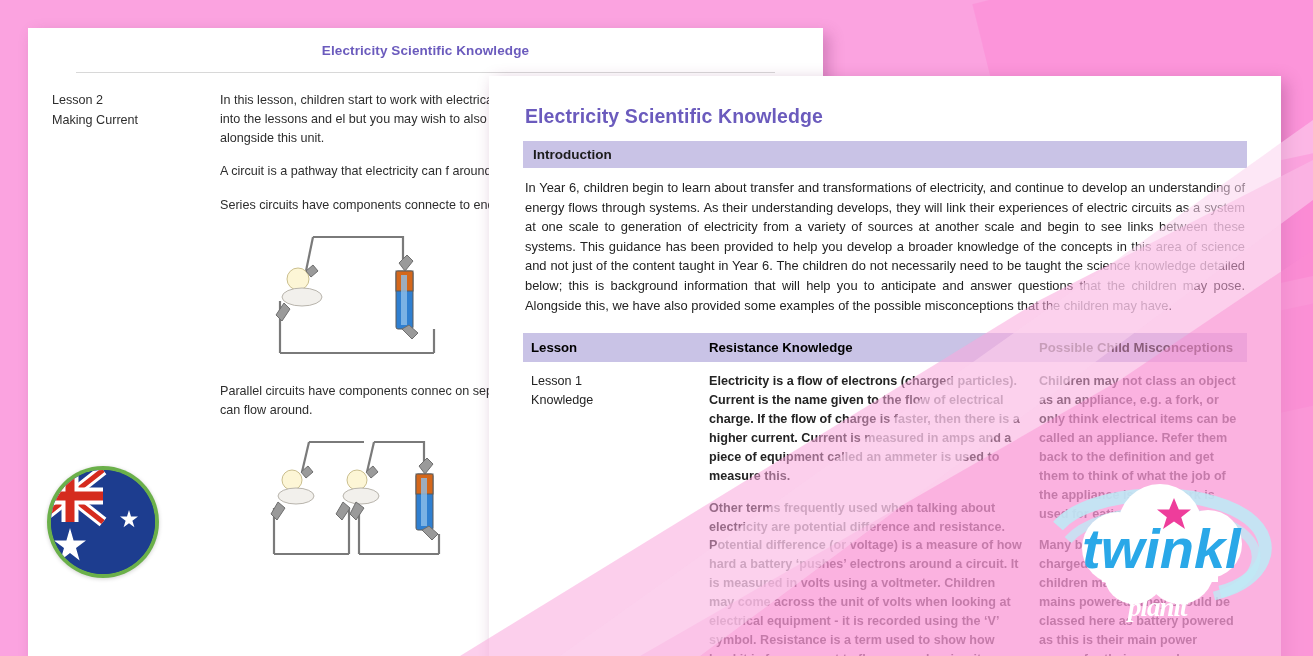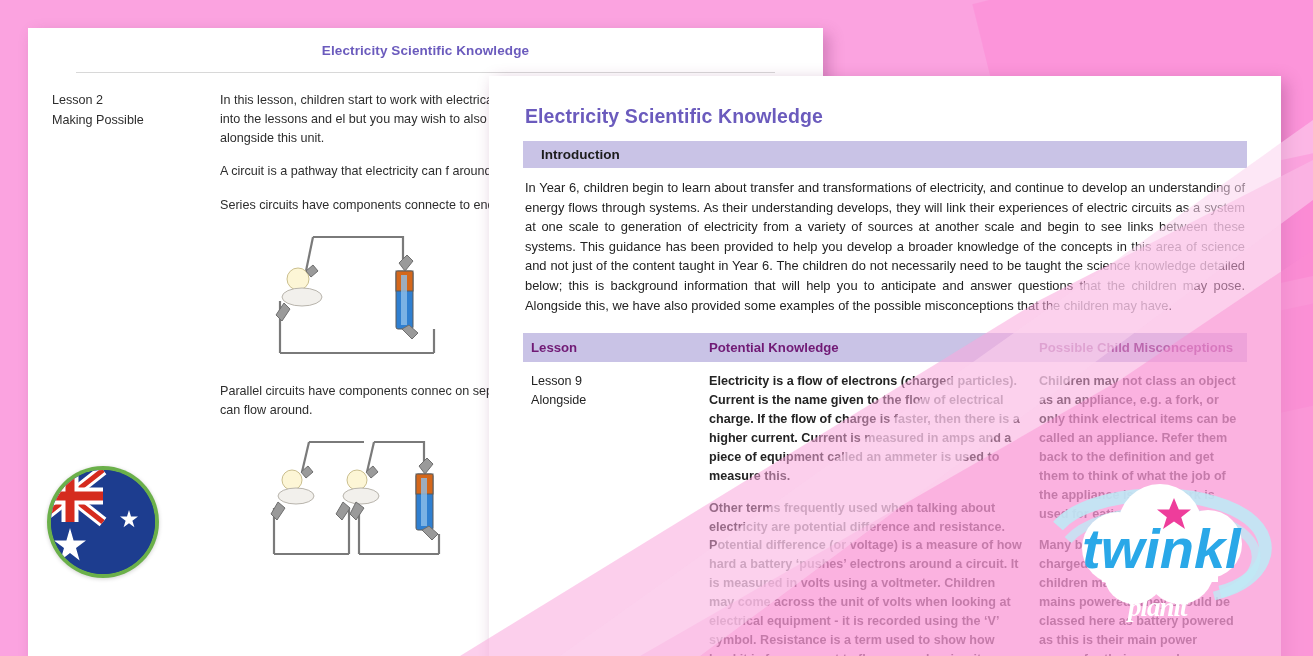--- a/index.html
+++ b/index.html
@@ -99,21 +99,21 @@
   }
   .front-title {
     color: #6b5bbd;
     font-size: 19.5px;
     font-weight: bold;
     margin: 9px 0 13px 2px;
     letter-spacing: .1px;
   }
   .section-bar {
     background: #c9c3e6;
-    padding: 6px 18px;
+    padding: 6px 10px;
     font-size: 13.5px;
     font-weight: bold;
     color: #1c1c1c;
   }
   .intro-text {
     font-size: 12.9px;
     line-height: 1.52;
     color: #232323;
     text-align: justify;
     margin: 10px 2px 0 2px;
@@ -123,21 +123,21 @@
     width: 100%;
     border-collapse: collapse;
     margin-top: 18px;
     table-layout: fixed;
   }
   .kb-table th {
     background: #c9c3e6;
     text-align: left;
     font-size: 13.2px;
     font-weight: bold;
-    color: #701a75;
+    color: #000000;
     padding: 7px 8px 7px 8px;
     vertical-align: middle;
   }
   .kb-table td {
     vertical-align: top;
     font-size: 12.6px;
     line-height: 1.5;
     color: #232323;
     padding: 10px 8px 0 8px;
   }
@@ -202,21 +202,21 @@
 
   <div class="page-back">
     <div class="doc-header">
       <span class="doc-header-title">Electricity Scientific Knowledge</span>
     </div>
     <div class="rule"></div>
 
     <div class="back-body">
       <div class="back-col-lesson">
         <div>Lesson 2</div>
-        <div>Making Possible</div>
+        <div>Making Current</div>
       </div>
       <div class="back-col-text">
         <p>In this lesson, children start to work with electrical components to build circuits. Sa information is built into the lessons and el but you may wish to also run a separate le unit on general electrical safety alongside this unit.</p>
         <p>A circuit is a pathway that electricity can f around. They are based around wires and power supply.</p>
         <p>Series circuits have components connecte to end in a loop:</p>
 
         <div class="circuit-wrap">
           <svg width="178" height="135" viewBox="0 0 178 135">
             <g fill="none" stroke="#7a7a7a" stroke-width="2.2">
               <polyline points="45,8 135,8 135,32"></polyline>
@@ -292,29 +292,29 @@
     <div class="front-title">Electricity Scientific Knowledge</div>
 
     <div class="section-bar">Introduction</div>
 
     <div class="intro-text">In Year 6, children begin to learn about transfer and transformations of electricity, and continue to develop an understanding of energy flows through systems. As their understanding develops, they will link their experiences of electric circuits as a system at one scale to generation of electricity from a variety of sources at another scale and begin to see links between these systems. This guidance has been provided to help you develop a broader knowledge of the concepts in this area of science and not just of the content taught in Year 6. The children do not necessarily need to be taught the science knowledge detailed below; this is background information that will help you to anticipate and answer questions that the children may pose. Alongside this, we have also provided some examples of the possible misconceptions that the children may have.</div>
 
     <table class="kb-table">
       <thead>
         <tr>
           <th class="col-lesson">Lesson</th>
-          <th class="col-sci">Potential Knowledge</th>
+          <th class="col-sci">Resistance Knowledge</th>
           <th class="col-mis th-mis">Possible Child Misconceptions</th>
         </tr>
       </thead>
       <tbody>
         <tr>
           <td class="col-lesson">
-            <div>Lesson 9</div>
-            <div>Alongside</div>
+            <div>Lesson 1</div>
+            <div>Knowledge</div>
           </td>
           <td class="col-sci">
             <p>Electricity is a flow of electrons (charged particles). Current is the name given to the flow of electrical charge. If the flow of charge is faster, then there is a higher current. Current is measured in amps and a piece of equipment called an ammeter is used to measure this.</p>
             <p>Other terms frequently used when talking about electricity are potential difference and resistance. Potential difference (or voltage) is a measure of how hard a battery ‘pushes’ electrons around a circuit. It is measured in volts using a voltmeter. Children may come across the unit of volts when looking at electrical equipment - it is recorded using the ‘V’ symbol. Resistance is a term used to show how hard it is for a current to flow around a circuit.</p>
 
           </td>
           <td class="col-mis">
             <p>Children may not class an object as an appliance, e.g. a fork, or only think electrical items can be called an appliance. Refer them back to the definition and get them to think of what the job of the appliance is (e.g. a fork is used for eating food).</p>
             <p>Many battery powered items are charged using mains electricity; children may think they are mains powered. They should be classed here as battery powered as this is their main power source for their general use.</p>
           </td>

